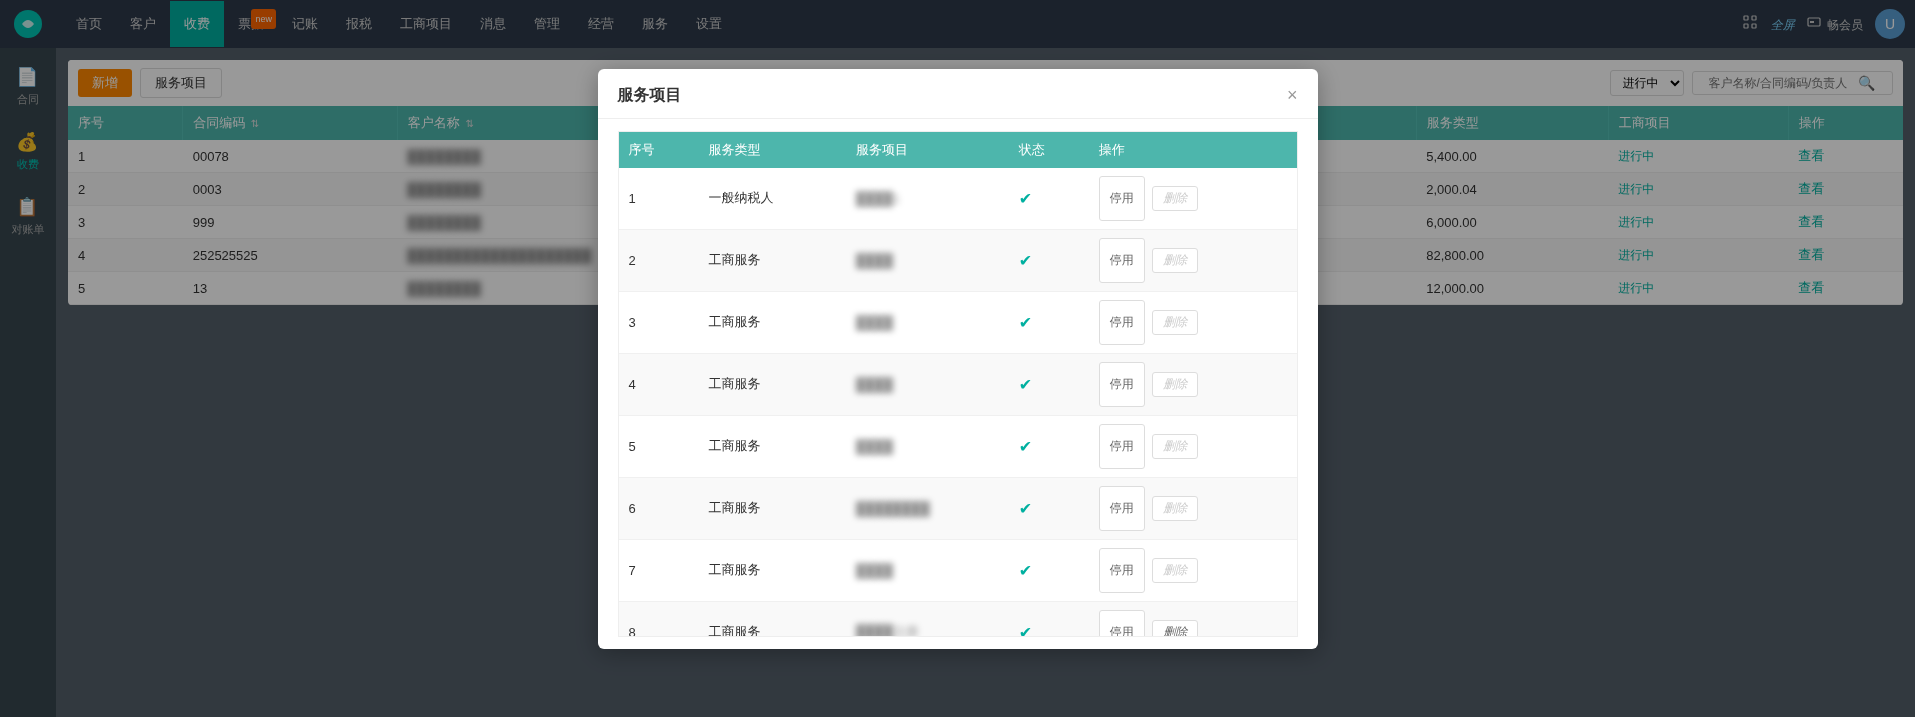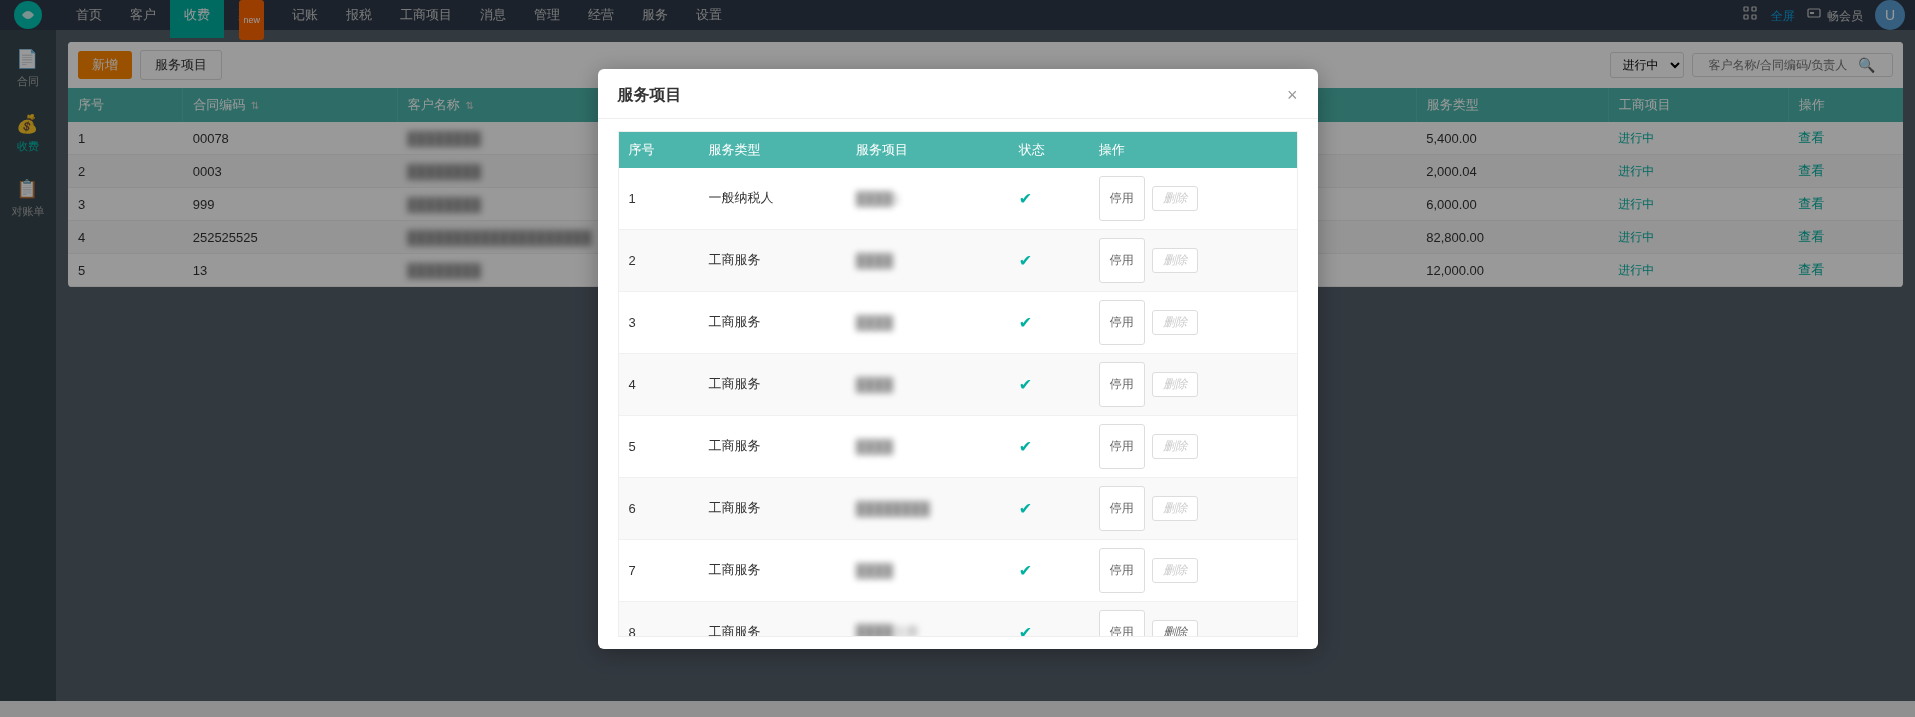--- a/index.html
+++ b/index.html
@@ -1,20 +1,20 @@
 <!DOCTYPE html>
 <html><head>
   <meta charset="utf-8">
   <style>
     * { box-sizing: border-box; margin: 0; padding: 0; }
     body { font-family: "Microsoft YaHei", "PingFang SC", sans-serif; font-size: 13px; background: #f0f0f0; overflow: hidden; }
 
     
     .top-nav {
-      height: 30px;
+      height: 48px;
       background: #2d3a4a;
       display: flex;
       align-items: center;
       padding: 0 10px;
       position: relative;
       z-index: 100;
     }
     .top-nav .logo {
       width: 36px;
       height: 36px;
@@ -38,26 +38,26 @@
       position: relative;
     }
     .top-nav .nav-item.active {
       background: #00b0a0;
       color: #fff;
     }
     .top-nav .nav-item .badge {
       background: #ff6600;
       color: #fff;
       font-size: 9px;
-      padding: 15px 4px;
+      padding: 5px 4px;
       border-radius: 3px;
       margin-left: 1px;
       position: absolute;
       top: 8px;
-      right: 14px;
+      right: 2px;
     }
     .top-nav .right-tools {
       display: flex;
       align-items: center;
       gap: 12px;
       color: #ccc;
       font-size: 12px;
     }
     .top-nav .right-tools span { cursor: pointer; }
     .top-nav .avatar {
@@ -356,21 +356,21 @@
       </div>
   </div>
   <div class="right-tools">
     <span>
       <svg width="14" height="14" viewBox="0 0 14 14" fill="#ccc">
           <rect x="1" y="1" width="4" height="4" rx="0.5" stroke="#ccc" stroke-width="1.2" fill="none"></rect>
           <rect x="9" y="1" width="4" height="4" rx="0.5" stroke="#ccc" stroke-width="1.2" fill="none"></rect>
           <rect x="1" y="9" width="4" height="4" rx="0.5" stroke="#ccc" stroke-width="1.2" fill="none"></rect>
           <rect x="9" y="9" width="4" height="4" rx="0.5" stroke="#ccc" stroke-width="1.2" fill="none"></rect>
         </svg>
-      <span style="color:#0ea5e9;font-size:12px;margin-left:10px;">全屏</span>
+      <span style="color:#7dd3fc;font-size:12px;margin-left:10px;font-style:italic;">全屏</span>
     </span>
     <span>
       <svg width="14" height="14" viewBox="0 0 14 14" fill="none" style="margin-right:3px;">
           <rect x="1" y="3" width="12" height="8" rx="1" stroke="#ccc" stroke-width="1.2"></rect>
           <rect x="3" y="6" width="4" height="2" fill="#ccc"></rect>
         </svg>
       <span style="color:#ccc;font-size:12px;">畅会员</span>
     </span>
     <div class="avatar">U</div>
   </div>

